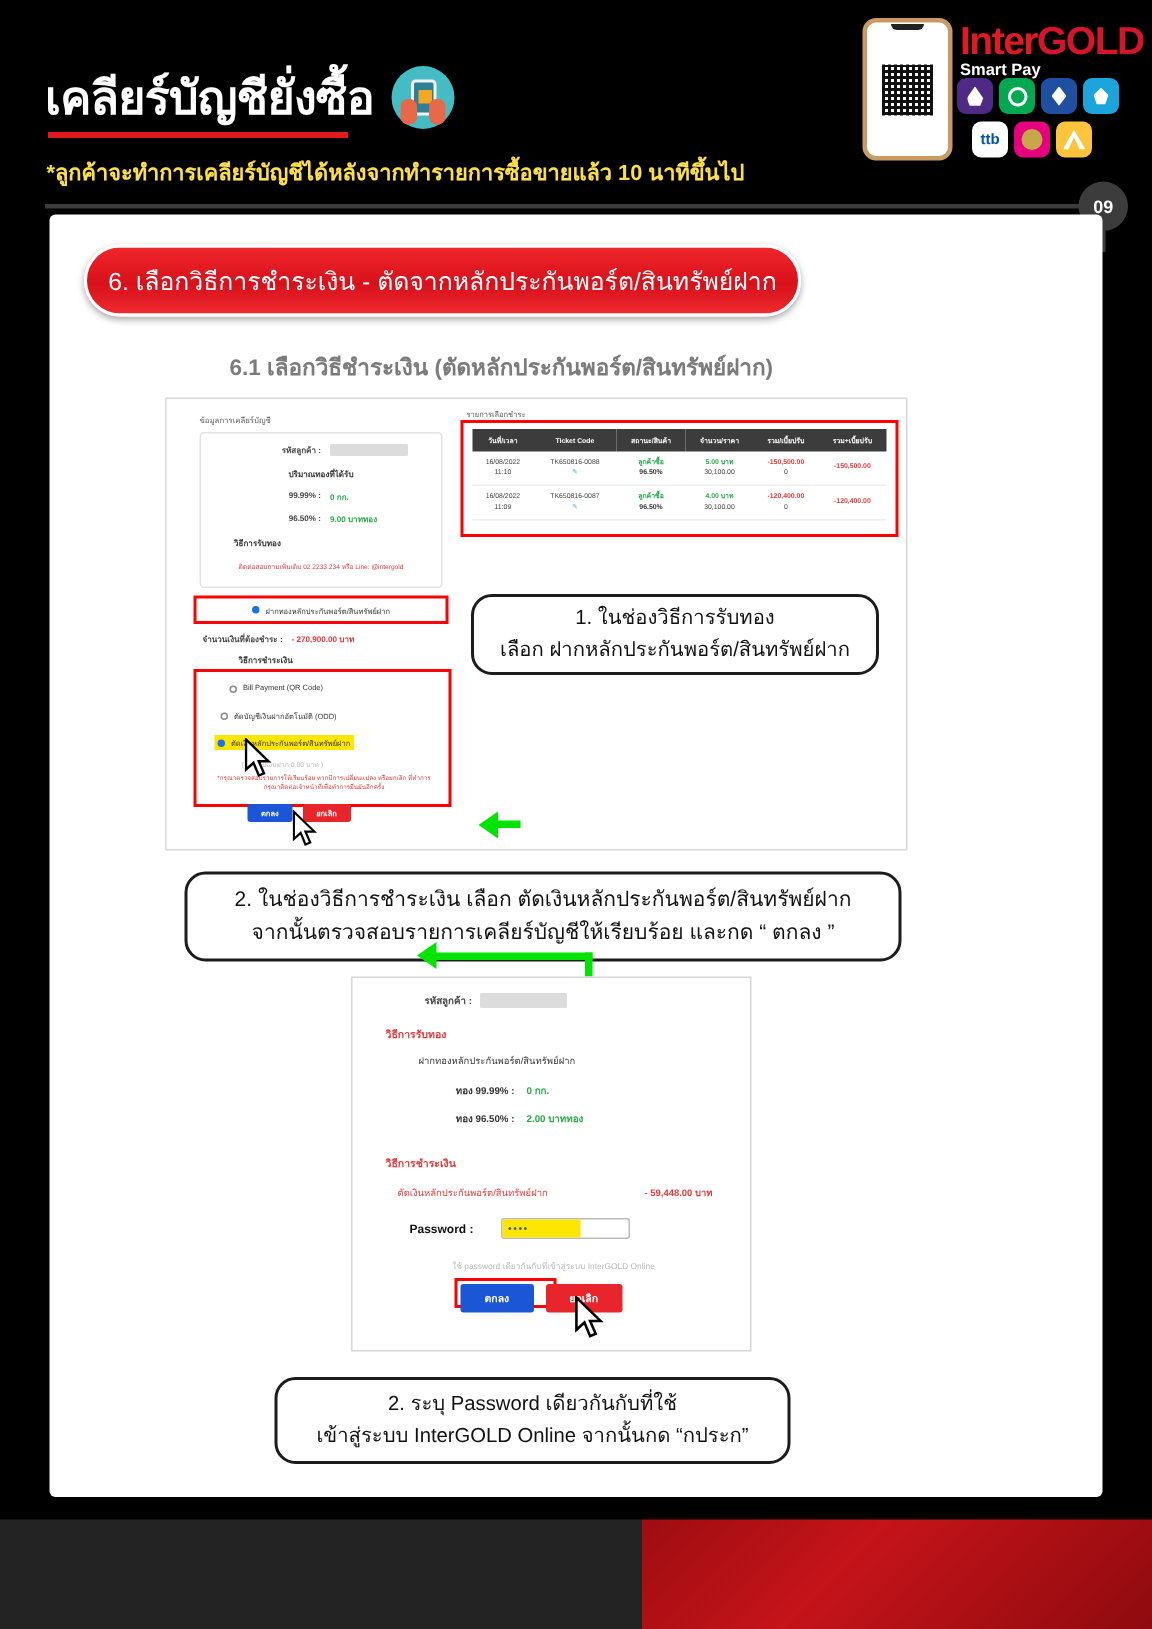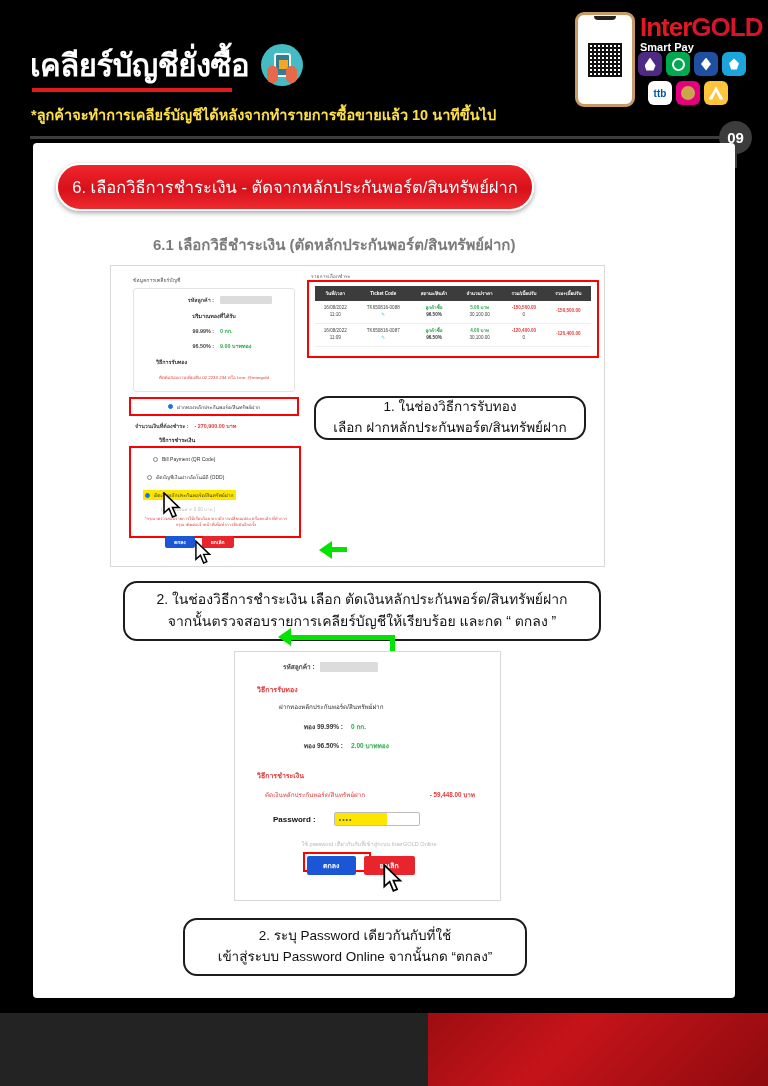--- a/index.html
+++ b/index.html
@@ -87,21 +87,21 @@
      clip-path: polygon(50% 0, 100% 50%, 50% 100%, 0 50%); }
   .glyph-bird { width: 13px; height: 13px; background: #fff;
      clip-path: polygon(50% 8%, 88% 45%, 72% 92%, 28% 92%, 12% 45%); }
   .glyph-gsb { width: 14px; height: 14px; border-radius: 50%; background: #c8a74a; }
   .glyph-bay { width: 15px; height: 13px; background: #fff;
      clip-path: polygon(50% 0, 100% 100%, 75% 100%, 50% 40%, 25% 100%, 0 100%); }
 
   .page-badge {
     position: absolute; left: 719px; top: 121px; width: 33px; height: 33px;
     border-radius: 50%; background: #3c3c3c; color: #fff;
-    font-size: 15px; font-weight: 700; display: flex; align-items: center; justify-content: center;
+    font-size: 12px; font-weight: 700; display: flex; align-items: center; justify-content: center;
   }
   .badge-stem { position: absolute; left: 734px; top: 152px; width: 3px; height: 16px; background: #3c3c3c; }
   .badge-line { position: absolute; left: 30px; top: 136px; width: 700px; height: 3px; background: #3c3c3c; }
 
   
   .card {
     position: absolute; left: 33px; top: 143px; width: 702px; height: 855px;
     background: #fff; border-radius: 4px;
   }
 
@@ -177,21 +177,21 @@
   .b { font-weight: 700; color: #333; }
 
   
   .callout {
     position: absolute; background: #fff; border: 2px solid #1c1c1c; border-radius: 14px;
     box-shadow: 3px 3px 0 rgba(255,255,255,.25);
     display: flex; flex-direction: column; align-items: center; justify-content: center;
     text-align: center; color: #111; padding: 8px 14px;
   }
   .callout div { font-size: 13.5px; line-height: 1.55; white-space: nowrap; }
-  .co1 { left: 281px; top: 253px; width: 272px; height: 44px; }
+  .co1 { left: 281px; top: 253px; width: 272px; height: 54px; }
   .co2 { left: 90px; top: 438px; width: 478px; height: 60px; }
   .co2 div { font-size: 14px; }
   .co3 { left: 150px; top: 775px; width: 344px; height: 58px; }
 
   
   .conn { position: absolute; background: #00e400; }
   .c1-h { left: 257px; top: 492px; width: 105px; height: 5px; }
   .c1-v { left: 357px; top: 492px; width: 5px; height: 82px; }
   .arrow-left {
     position: absolute; left: 245px; top: 485px; width: 0; height: 0;
@@ -477,21 +477,21 @@
             <path d="M1 1 L1 21 L6 16.5 L9.5 25 L13 23.5 L9.5 15.5 L16 15.5 Z" fill="#fff" stroke="#000" stroke-width="1.6"></path>
           </svg>
       </div>
     </div>
 
     <div class="conn c3-v"></div>
     <div class="arrow-up"></div>
 
     <div class="callout co3">
       <div>2. ระบุ Password เดียวกันกับที่ใช้</div>
-      <div>เข้าสู่ระบบ Password Online จากนั้นกด “ตกลง”</div>
+      <div>เข้าสู่ระบบ InterGOLD Online จากนั้นกด “กประก”</div>
     </div>
   </div>
 
   <div class="footer">
     <div class="left"></div>
     <div class="right"></div>
   </div>
 </div>
 
 </body></html>

